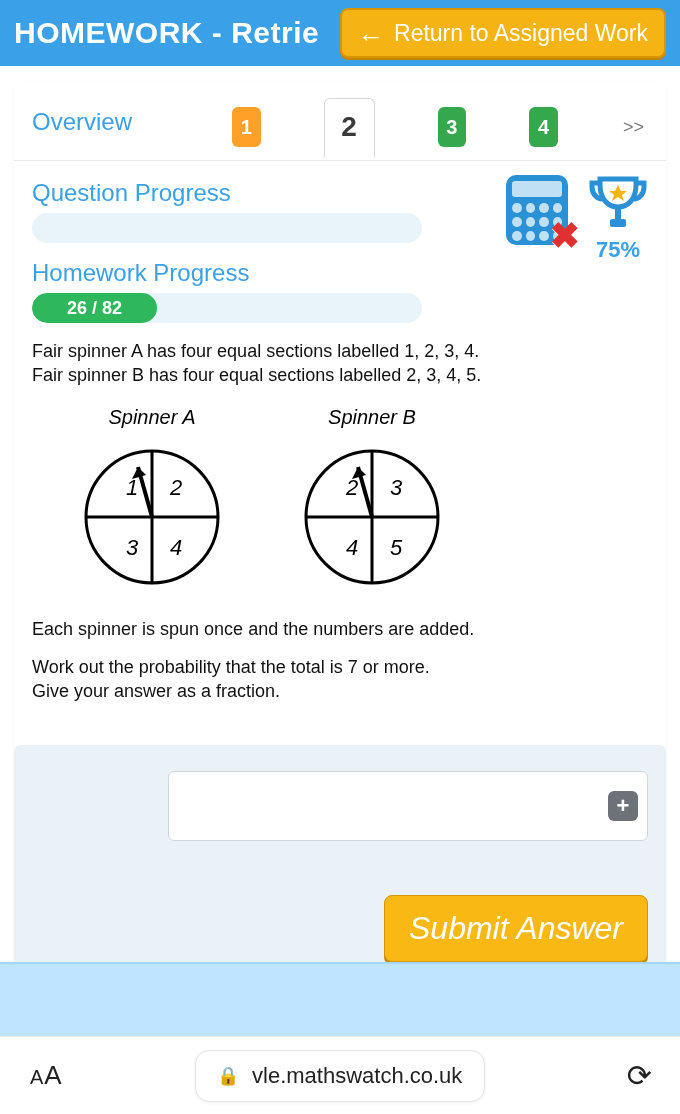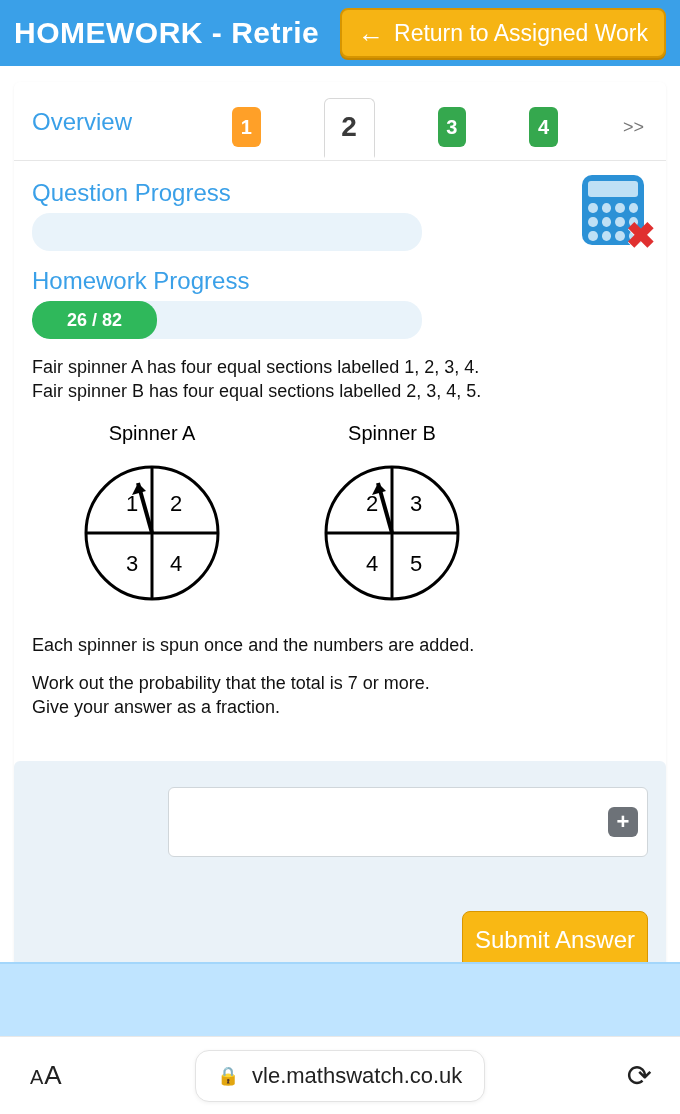--- a/index.html
+++ b/index.html
@@ -14,43 +14,43 @@
   .tabs-row { display:flex; align-items:center; border-bottom:1px solid #e6e6e6; padding:12px 8px 0 8px; min-height:68px;gap:39px;}
   .overview { color:#3aa0e8; font-size:24px; font-weight:500; padding:14px 10px 24px 10px; }
   .spacer-flex { flex:1; }
   .qtab { width:40px; height:40px; border-radius:6px; display:flex; align-items:center; justify-content:center; font-size:20px; font-weight:600; color:#fff; margin:0 12px;}
   .qtab.orange { background:#ffa028; }
   .qtab.green { background:#35a84e; }
   .qtab.current { background:#fff; border:1px solid #d8d8d8; border-bottom:2px solid #fff; color:#3a3a3a; width:70px; height:60px; border-radius:6px 6px 0 0; margin-bottom:-1px; font-size:28px;}
   .more { font-size:18px; color:#777; padding:0 14px;}
   .body-pad { padding: 18px 18px 22px 18px; position:relative;}
   .section-title { color:#3aa0e8; font-size:24px; font-weight:500; margin-bottom:6px;}
-  .pill-track { background:#e9f3fa; border-radius:18px; height:38px; position:relative; overflow:hidden; width:390px;}
+  .pill-track { background:#e9f3fa; border-radius:18px; height:30px; position:relative; overflow:hidden; width:390px;}
   .pill-fill { background:#2fb85b; height:100%; border-radius:18px; display:flex; align-items:center; justify-content:center; color:#fff; font-weight:600; font-size:18px;}
   .icons-right { position:absolute; right:18px; top:14px; display:flex; align-items:flex-start; gap:16px;}
   .calc-wrap { position:relative; width:66px; height:74px;}
   .calc-body { width:62px; height:70px; background:#2b91d6; border-radius:10px; padding:6px;}
   .calc-screen { background:#bfe0f5; height:16px; border-radius:3px; margin-bottom:6px;}
   .calc-grid { display:grid; grid-template-columns:repeat(4,1fr); grid-template-rows:repeat(3,1fr); gap:4px; height:38px;}
   .calc-grid div { background:#bfe0f5; border-radius:50%;}
   .calc-x { position:absolute; right:-8px; bottom:-8px; color:#e03030; font-size:36px; font-weight:900; text-shadow:0 1px 0 #fff;}
   .trophy-wrap { display:flex; flex-direction:column; align-items:center; }
   .trophy-svg { width:60px; height:56px;}
   .trophy-pct { color:#3aa0e8; font-size:22px; font-weight:600; margin-top:6px;}
   .qtext { margin-top:16px; font-size:18px; line-height:1.35; color:#111;}
-  .spinners { display:flex; gap:80px; margin:18px 0 10px 40px;}
+  .spinners { display:flex; gap:60px; margin:18px 0 10px 40px;font-style:italic;}
   .spinner { text-align:center;}
   .spinner-title { font-size:20px; margin-bottom:8px; font-weight:500;}
   .spinner-svg { width:160px; height:160px;}
   .answer-panel { margin-top:20px; background:#eaf2f8; border-radius:6px; padding:26px 18px 22px 18px; }
   .answer-input-row { display:flex; justify-content:flex-end; }
   .answer-input { width:480px; height:70px; background:#fff; border:1px solid #d0d6da; border-radius:6px; position:relative; font-size:24px; padding:12px 54px 12px 14px;}
   .plus-btn { position:absolute; right:10px; top:50%; transform:translateY(-50%); width:30px; height:30px; background:#6d7278; color:#fff; border-radius:6px; display:flex; align-items:center; justify-content:center; font-size:22px; font-weight:700;}
   .submit-row { display:flex; justify-content:flex-end; margin-top:54px;}
-  .submit-btn { background:#f9b814; color:#fff; font-size:24px; font-weight:500; padding:14px 12px; border-radius:8px; border:1px solid #d89600; box-shadow:0 3px 0 #c38600;}
+  .submit-btn { background:#f9b814; color:#fff; font-size:32px; font-weight:500; padding:14px 24px; border-radius:8px; border:1px solid #d89600; box-shadow:0 3px 0 #c38600;font-style:italic;}
   .footer-strip { position:absolute; left:0; right:0; bottom:78px; height:74px; background:#bfe4ff; border-top:2px solid #a3d6fb;}
   .browser-bar { position:absolute; left:0; right:0; bottom:0; height:78px; background:#fff; display:flex; align-items:center; border-top:1px solid #e8e8e8;}
   .url-pill { margin:0 auto; background:#fff; border:1px solid #e3e3e3; border-radius:14px; height:52px; display:flex; align-items:center; padding:0 22px; gap:12px; box-shadow:0 1px 4px rgba(0,0,0,0.06);}
   .aa { position:absolute; left:30px; font-size:26px; letter-spacing:1px; font-weight:500; color:#222;}
   .aa .small { font-size:20px;}
   .lock-icon { color:#8d8d8d; font-size:18px;}
   .url-text { font-size:22px; color:#222;}
   .reload { position:absolute; right:28px; font-size:30px; color:#222;}
 </style>
 </head>
@@ -94,20 +94,31 @@
                   <div></div>
                   <div></div>
                   <div></div>
                   <div></div>
                   <div></div>
                   <div></div>
                   <div></div>
                 </div>
             </div>
             <div class="calc-x">✖</div>
+          </div>
+          <div class="trophy-wrap">
+            <svg class="trophy-svg" viewBox="0 0 60 56">
+              <path d="M12 4 h36 v6 c0 14 -8 22 -18 22 s-18 -8 -18 -22 z" fill="none" stroke="#2b91d6" stroke-width="5"></path>
+              <path d="M12 8 h-8 v4 c0 8 6 12 10 12" fill="none" stroke="#2b91d6" stroke-width="5"></path>
+              <path d="M48 8 h8 v4 c0 8 -6 12 -10 12" fill="none" stroke="#2b91d6" stroke-width="5"></path>
+              <rect x="22" y="44" width="16" height="8" rx="2" fill="#2b91d6"></rect>
+              <rect x="27" y="32" width="6" height="14" fill="#2b91d6"></rect>
+              <polygon points="30,10 33,16 39,16 34,20 36,26 30,22 24,26 26,20 21,16 27,16" fill="#f6b414"></polygon>
+            </svg>
+            <div class="trophy-pct">75%</div>
           </div>
         </div>
 
         <div class="section-title">Question Progress</div>
         <div class="pill-track"></div>
 
         <div style="height:16px"></div>
         <div class="section-title">Homework Progress</div>
         <div class="pill-track">
           <div class="pill-fill" style="width:32%">26 / 82</div>

